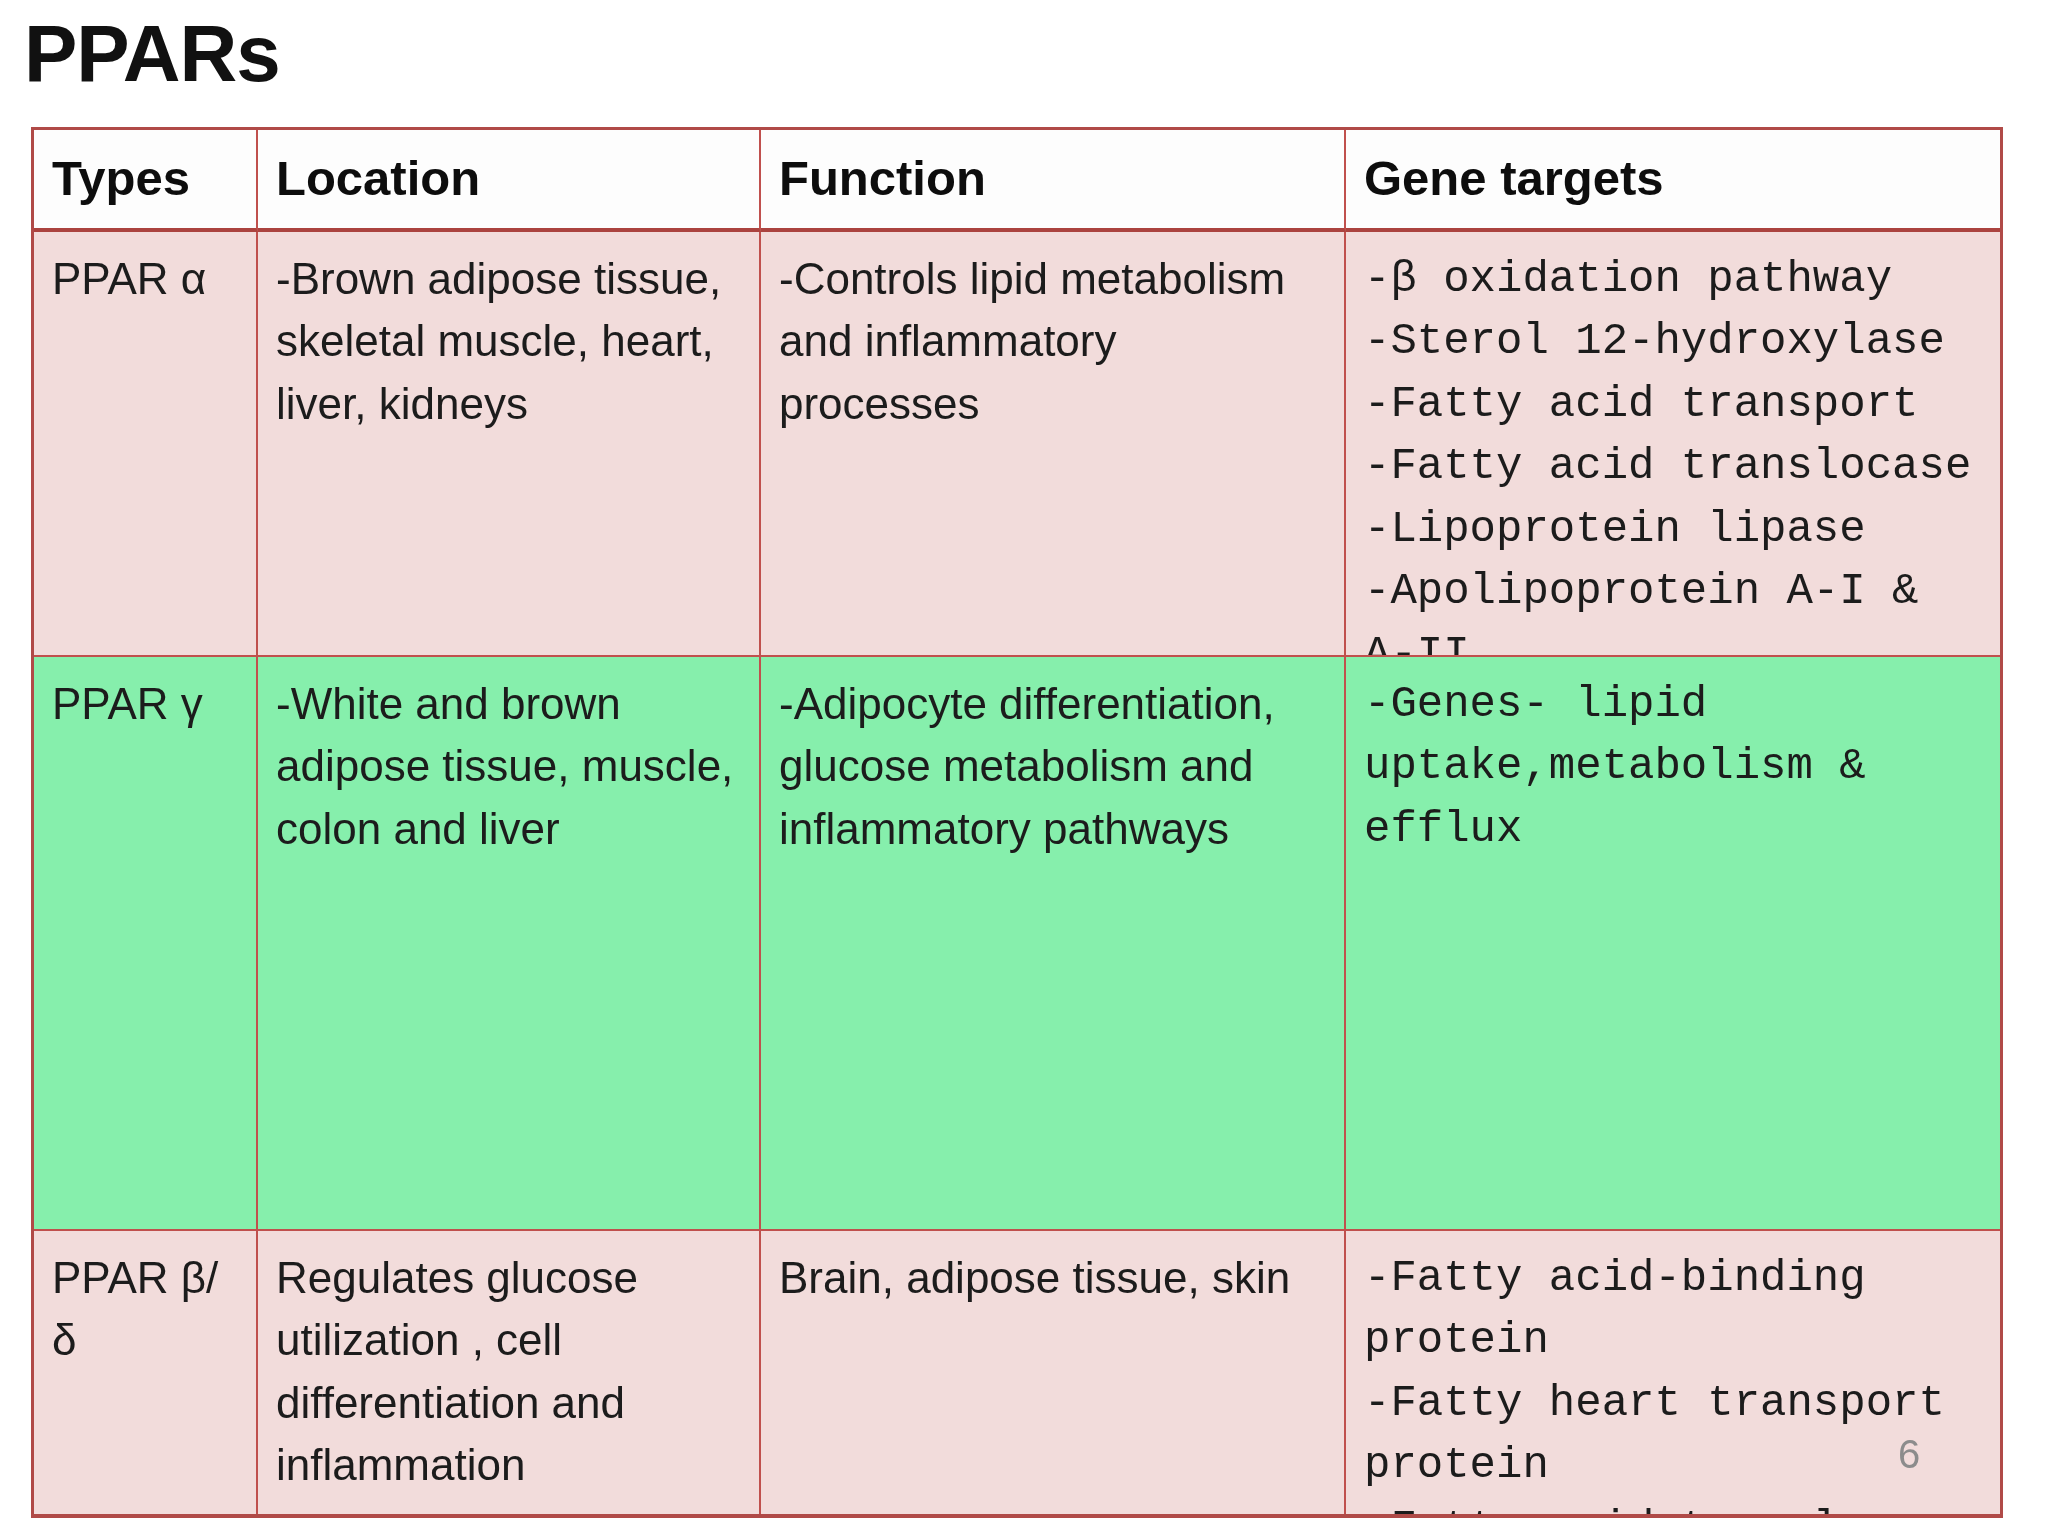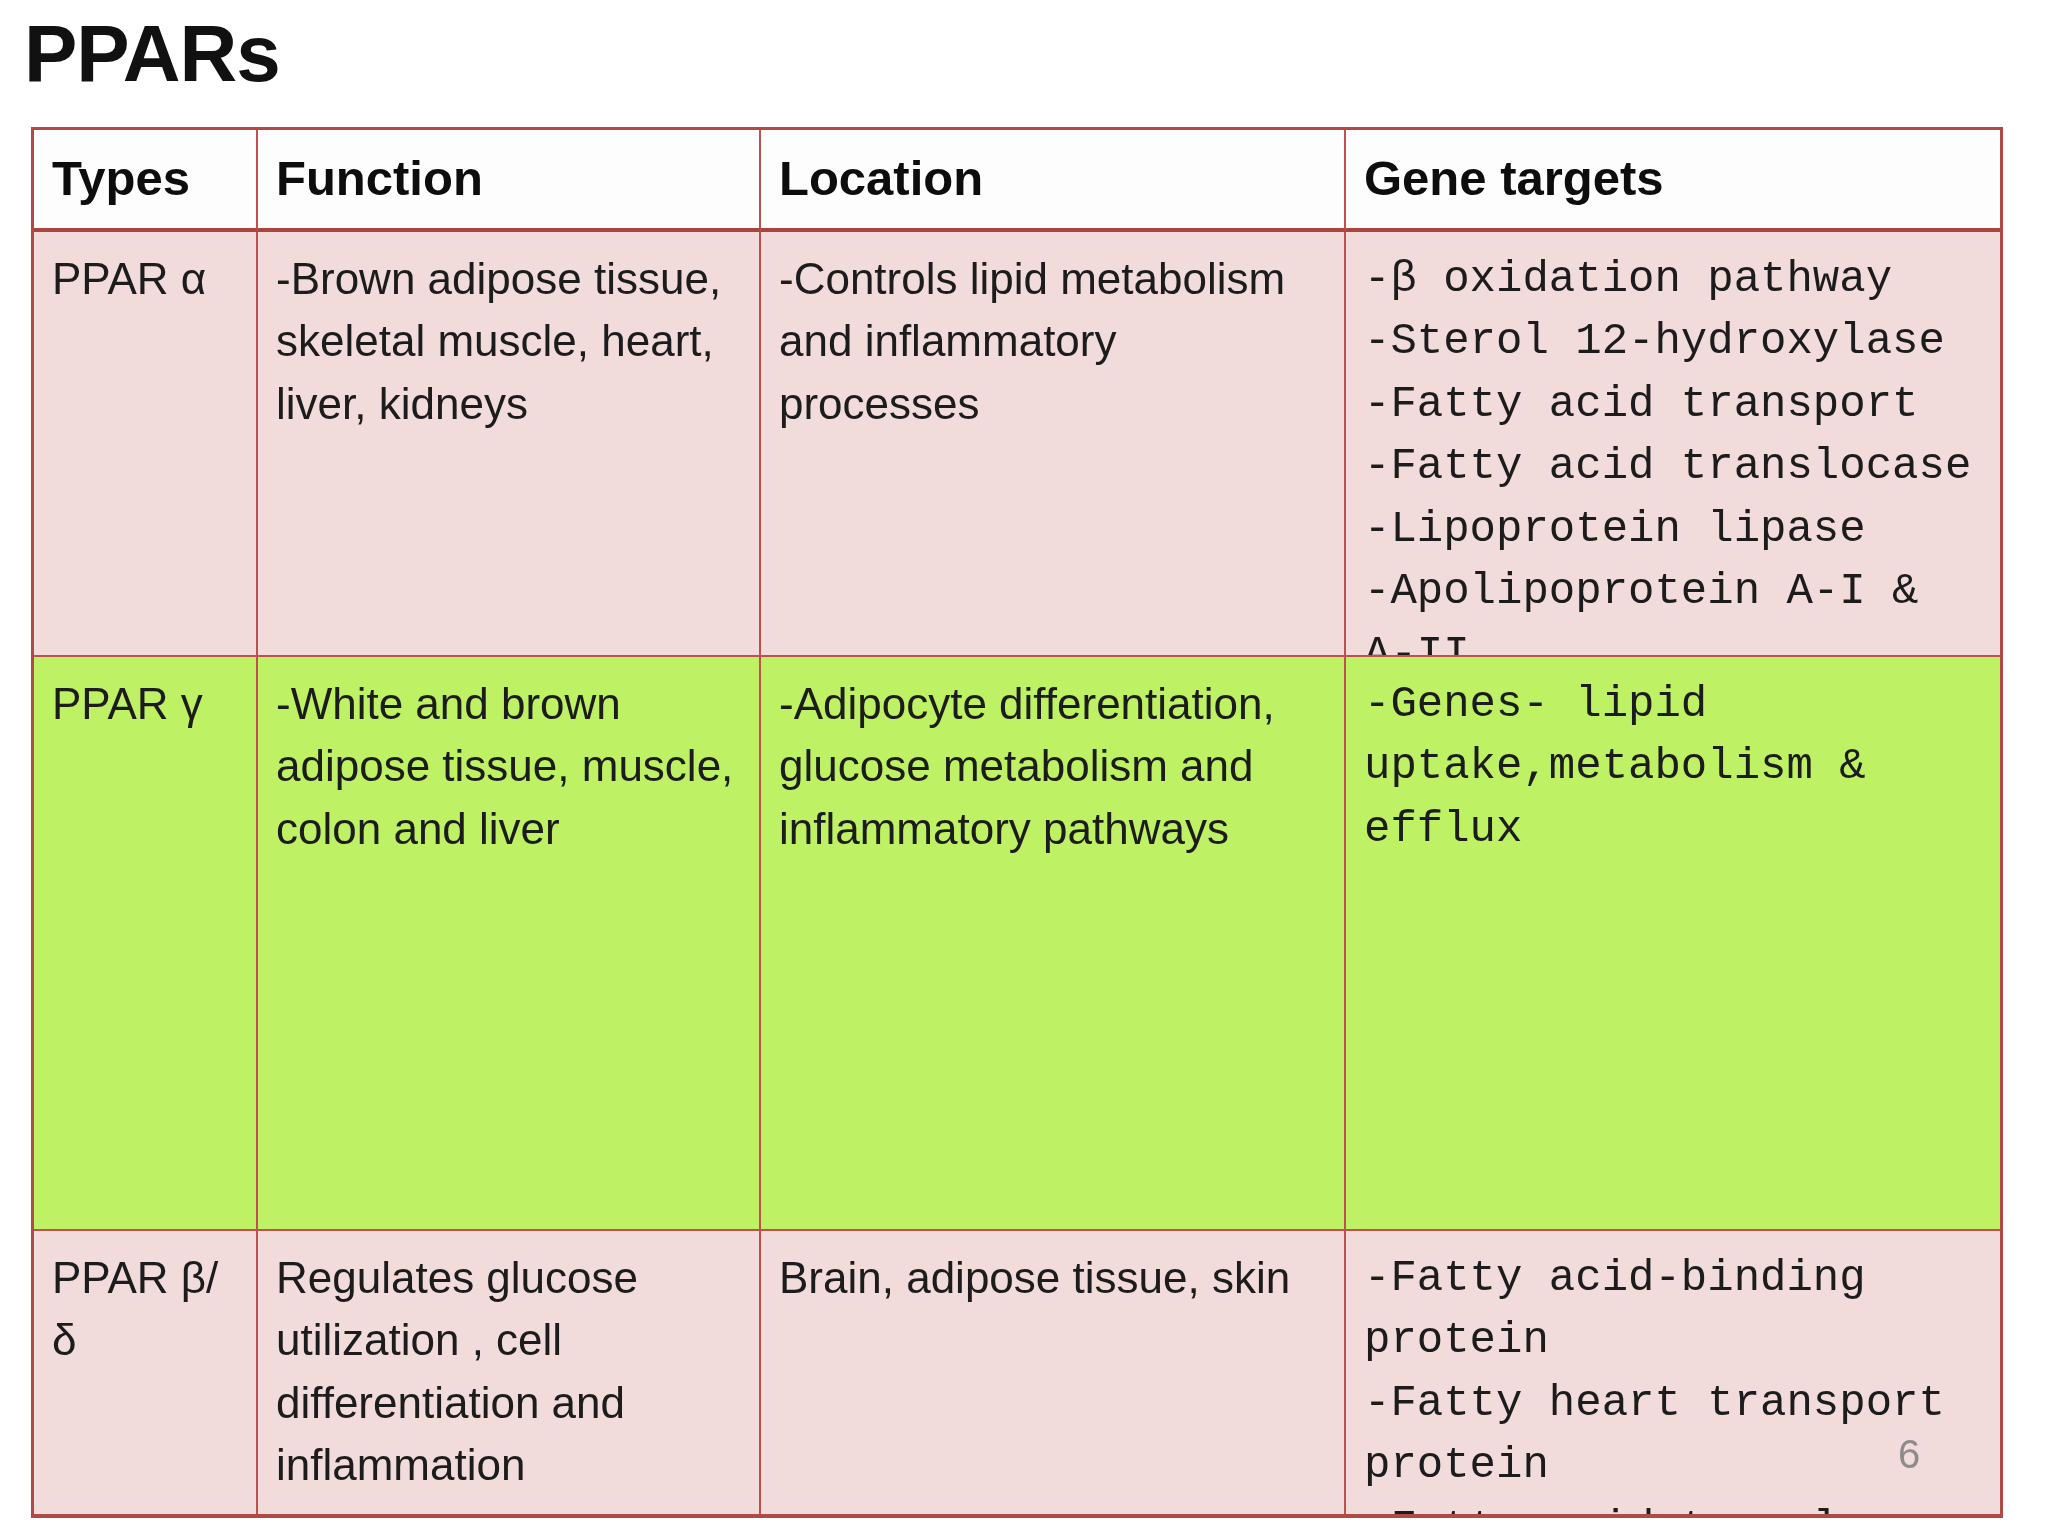--- a/index.html
+++ b/index.html
@@ -57,42 +57,42 @@
     font-weight: 700;
     color: #0d0d0d;
     display: flex;
     align-items: center;
     border-bottom: 4px solid #ab433f;
     background: #fdfdfd;
     padding-top: 0;
     padding-bottom: 0;
   }
   .cell.pink { background: #f2dcdb; }
-  .cell.white { background: #bef264; }
+  .cell.white { background: #86efac; }
   .gt-item { margin: 0; font-family: Liberation Mono, monospace; }
   .page-number {
     position: absolute;
     left: 1898px;
     top: 1432px;
     font-size: 40px;
     color: #8c8c8c;
   }
 </style>
 </head>
 <body>
 
 <div class="slide">
 
   <div class="slide-title">PPARs</div>
 
   <div class="ppar-table">
 
     <div class="cell header">Types</div>
+    <div class="cell header">Location</div>
     <div class="cell header">Function</div>
-    <div class="cell header">Location</div>
     <div class="cell header last-col">Gene targets</div>
 
     <div class="cell pink">PPAR α</div>
     <div class="cell pink">-Brown adipose tissue, skeletal muscle, heart, liver, kidneys</div>
     <div class="cell pink">-Controls lipid metabolism and inflammatory processes</div>
     <div class="cell pink last-col">
       <div class="gt-item">-β oxidation pathway</div>
       <div class="gt-item">-Sterol 12-hydroxylase</div>
       <div class="gt-item">-Fatty acid transport</div>
       <div class="gt-item">-Fatty acid translocase</div>

